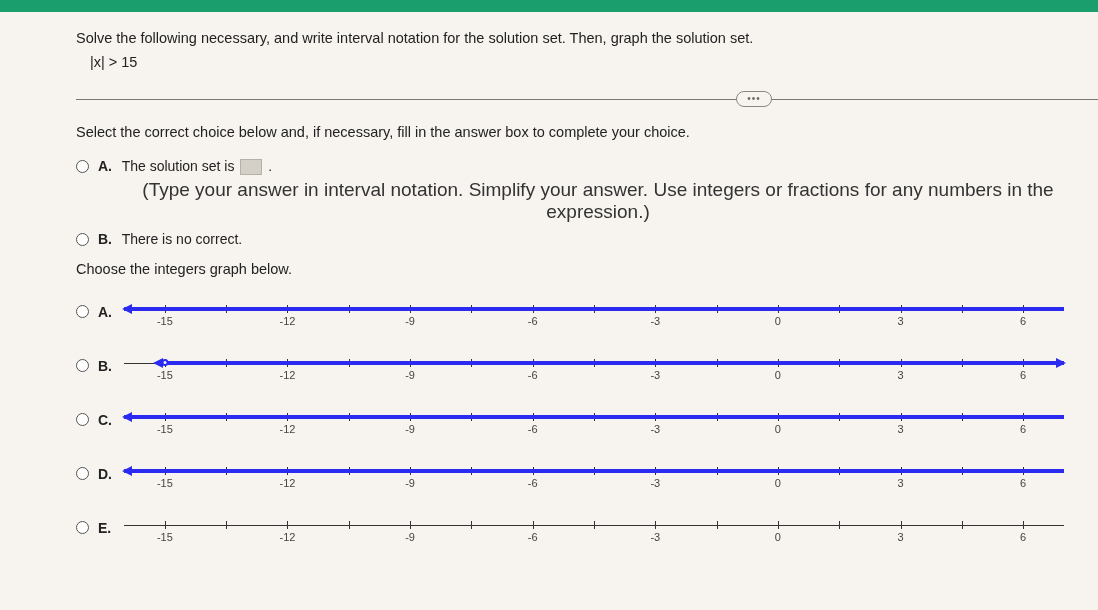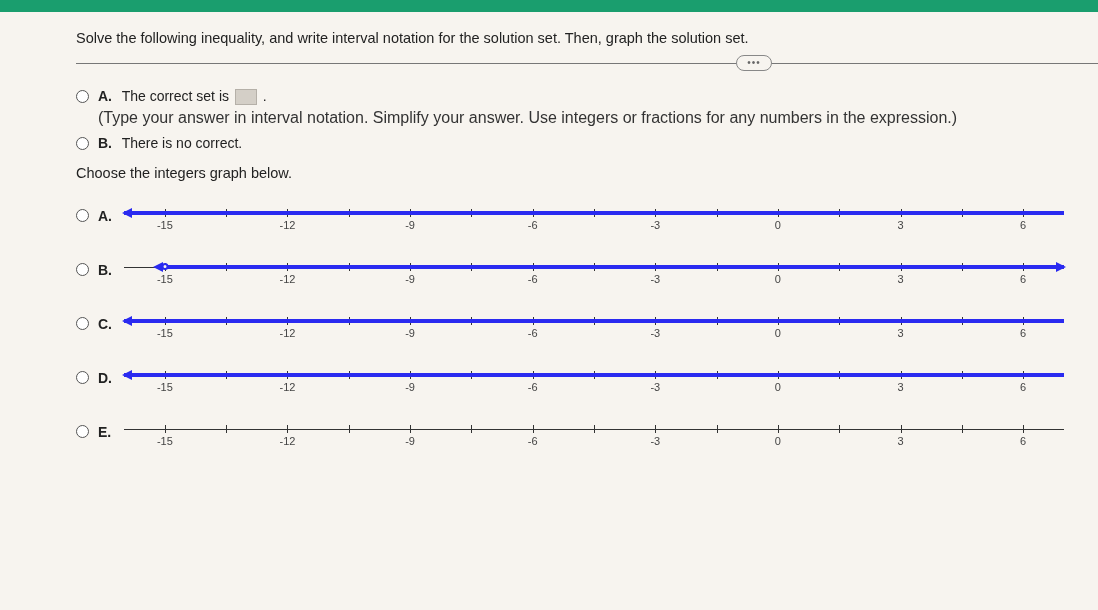--- a/index.html
+++ b/index.html
@@ -13,21 +13,21 @@
 .ineq { margin: 8px 0 18px 14px; font-size: 14.5px; }
 .cutline { position: relative; height: 22px; margin: 6px 0 14px 0; }
 .cutline hr { border: none; border-top: 1px solid #777; width: 100%; position: absolute; top: 11px; }
 .ellipsis-pill { position: absolute; left: 660px; top: 3px; width: 36px; height: 16px; border: 1px solid #888; border-radius: 8px; background: #f7f4ef; display: flex; align-items: center; justify-content: center; cursor: pointer; }
 .ellipsis-pill span { font-size: 10px; letter-spacing: 1px; color: #666; line-height: 1; }
 .instr { font-size: 14.5px; margin-bottom: 18px; }
 .choice-row { display: flex; align-items: flex-start; margin-bottom: 8px; }
 .radio { width: 13px; height: 13px; border: 1.5px solid #555; border-radius: 50%; margin-right: 9px; margin-top: 2px; flex-shrink: 0; cursor: pointer; background: #fff; }
 .choice-label { font-weight: bold; margin-right: 6px; }
 .fillbox { display: inline-block; width: 22px; height: 16px; background: #d4cfc7; border: 1px solid #b5b0a8; vertical-align: middle; margin: 0 2px; }
-.hint { font-size: 16px; color: #333; margin-top: 4px; text-align: center; }
+.hint { font-size: 19px; color: #333; margin-top: 4px; text-align: center; }
 .sect2 { margin-top: 14px; margin-bottom: 24px; font-size: 14.5px; }
 .graphs { margin-top: 18px; }
 .graph-row { display: flex; align-items: flex-start; margin-bottom: 26px; }
 .graph-row .radio { margin-top: 4px; }
 .graph-row .choice-label { margin-top: 3px; width: 20px; }
 .numberline { position: relative; width: 940px; height: 28px; }
 .nl-axis { position: absolute; top: 8px; left: 0; right: 0; height: 1px; background: #333; }
 .nl-tick { position: absolute; top: 4px; width: 1px; height: 8px; background: #333; }
 .nl-label { position: absolute; top: 14px; font-size: 11px; color: #444; transform: translateX(-50%); }
 .nl-segment { position: absolute; top: 6px; height: 4px; background: #2a2af0; }
@@ -42,35 +42,37 @@
 
 <div class="back-btn">
   <svg viewBox="0 0 24 24">
       <path d="M4 4v16M20 12H6m0 0l6-6M6 12l6 6" stroke="#555" stroke-width="2" fill="none" stroke-linecap="round" stroke-linejoin="round"></path>
     </svg>
 </div>
 <div class="yellow-tab"></div>
 
 <div class="content">
 
-  <div class="problem-text">Solve the following inequality, and write interval notation for the solution set. Then, graph the solution set.</div>
+  <div class="problem-text">Solve the following necessary, and write interval notation for the solution set. Then, graph the solution set.</div>
+  <div class="ineq">|x| &gt; 15</div>
 
   <div class="cutline">
     <hr>
     <div class="ellipsis-pill">
         <span>•••</span>
       </div>
   </div>
 
+  <div class="instr">Select the correct choice below and, if necessary, fill in the answer box to complete your choice.</div>
 
   <div class="choice-row">
     <div class="radio"></div>
     <div>
       <span class="choice-label">A.</span>
-      <span>The correct set is</span>
+      <span>The solution set is</span>
       <span class="fillbox"></span>
       <span>.</span>
       <div class="hint">(Type your answer in interval notation. Simplify your answer. Use integers or fractions for any numbers in the expression.)</div>
     </div>
   </div>
 
   <div class="choice-row">
     <div class="radio"></div>
     <div>
       <span class="choice-label">B.</span>

